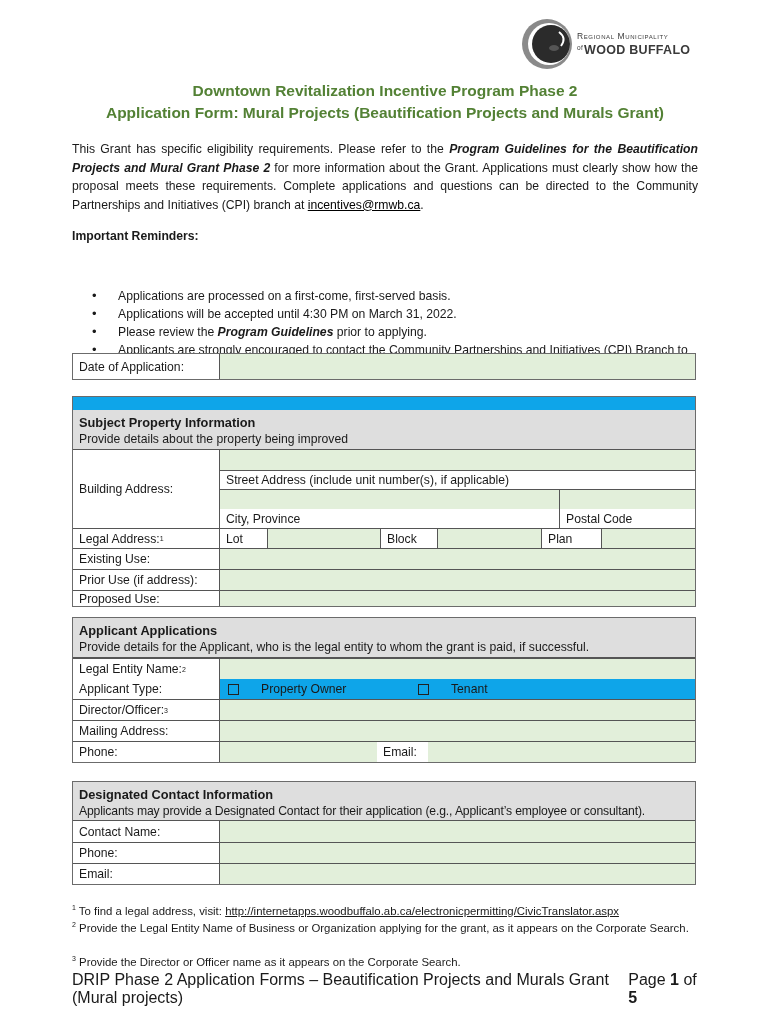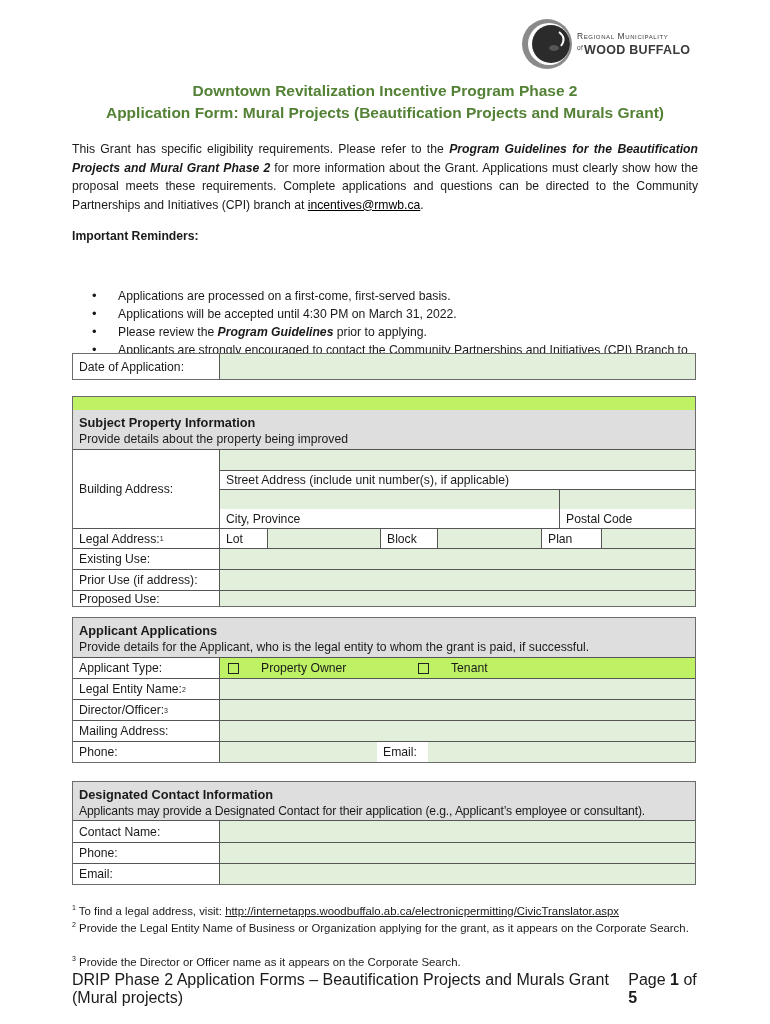--- a/index.html
+++ b/index.html
@@ -25,21 +25,21 @@
   .intro b { font-style: italic; }
   .intro a { color: #000000; text-decoration: underline; }
 
   .rem-title { position: absolute; left: 72px; top: 229px; font-weight: bold; font-size: 12.2px; }
   .rem-list { position: absolute; left: 92px; top: 247px; width: 610px; list-style: none; font-size: 12.2px; line-height: 18px; margin-top: 40px; }
   .rem-list li { position: relative; padding-left: 26px; }
   .rem-list li::before { content: "\2022"; position: absolute; left: 0; top: 0; font-size: 13px; }
   .rem-list b { font-style: italic; }
 
   
-  .tbl { position: absolute; left: 72px; width: 624px; border: 1.5px solid #6b6b6b; background: #bef264; }
+  .tbl { position: absolute; left: 72px; width: 624px; border: 1.5px solid #6b6b6b; background: #0ea5e9; }
   .row { display: flex; border-top: 1px solid #555; }
   .row:first-child { border-top: none; }
   .lbl { width: 147px; padding: 0 6px; font-size: 12.2px; display: flex; align-items: center; border-right: 1px solid #555; background: #fff; }
   .fld { flex: 1; background: #e2efda; }
   .hdr { background: #dedede; padding: 4px 6px 2px 6px; border-bottom: 1px solid #555; }
   .hdr-title { font-weight: bold; font-size: 12.8px; line-height: 17px; }
   .hdr-sub { font-size: 12.2px; line-height: 16px; }
   sup { font-size: 7px; vertical-align: 5px; }
 
   .cell { font-size: 12.2px; padding: 0 6px; display: flex; align-items: center; background: #fff; }
@@ -144,38 +144,38 @@
       <div class="lbl">Proposed Use:</div>
       <div class="fld"></div>
     </div>
   </div>
 
   <div class="tbl" style="top:617px;">
     <div class="hdr" style="height:40px;">
       <div class="hdr-title">Applicant Applications</div>
       <div class="hdr-sub">Provide details for the Applicant, who is the legal entity to whom the grant is paid, if successful.</div>
     </div>
+    <div class="row" style="height:21px;">
+      <div class="lbl">
+          <span>Legal Entity Name:</span>
+          <sup>2</sup>
+        </div>
+      <div class="fld"></div>
+    </div>
     <div class="row" style="height:20px; border-top:none;">
       <div class="lbl">Applicant Type:</div>
       <div style="flex:1; display:flex; align-items:center; font-size:12.2px; padding-left:6px;">
         <span class="check"></span>
         <span style="width:155px;">Property Owner</span>
         <span class="check"></span>
         <span>Tenant</span>
       </div>
     </div>
     <div class="row" style="height:21px;">
       <div class="lbl">
-          <span>Legal Entity Name:</span>
-          <sup>2</sup>
-        </div>
-      <div class="fld"></div>
-    </div>
-    <div class="row" style="height:21px;">
-      <div class="lbl">
           <span>Director/Officer:</span>
           <sup>3</sup>
         </div>
       <div class="fld"></div>
     </div>
     <div class="row" style="height:21px;">
       <div class="lbl">Mailing Address:</div>
       <div class="fld"></div>
     </div>
     <div class="row" style="height:21px;">

